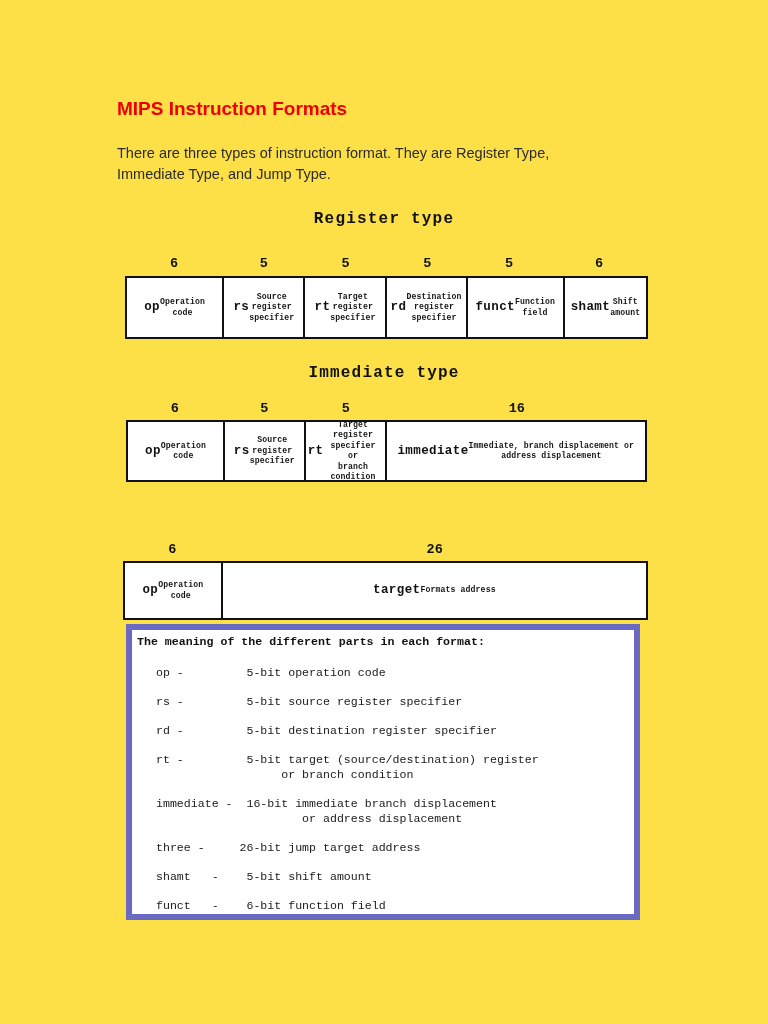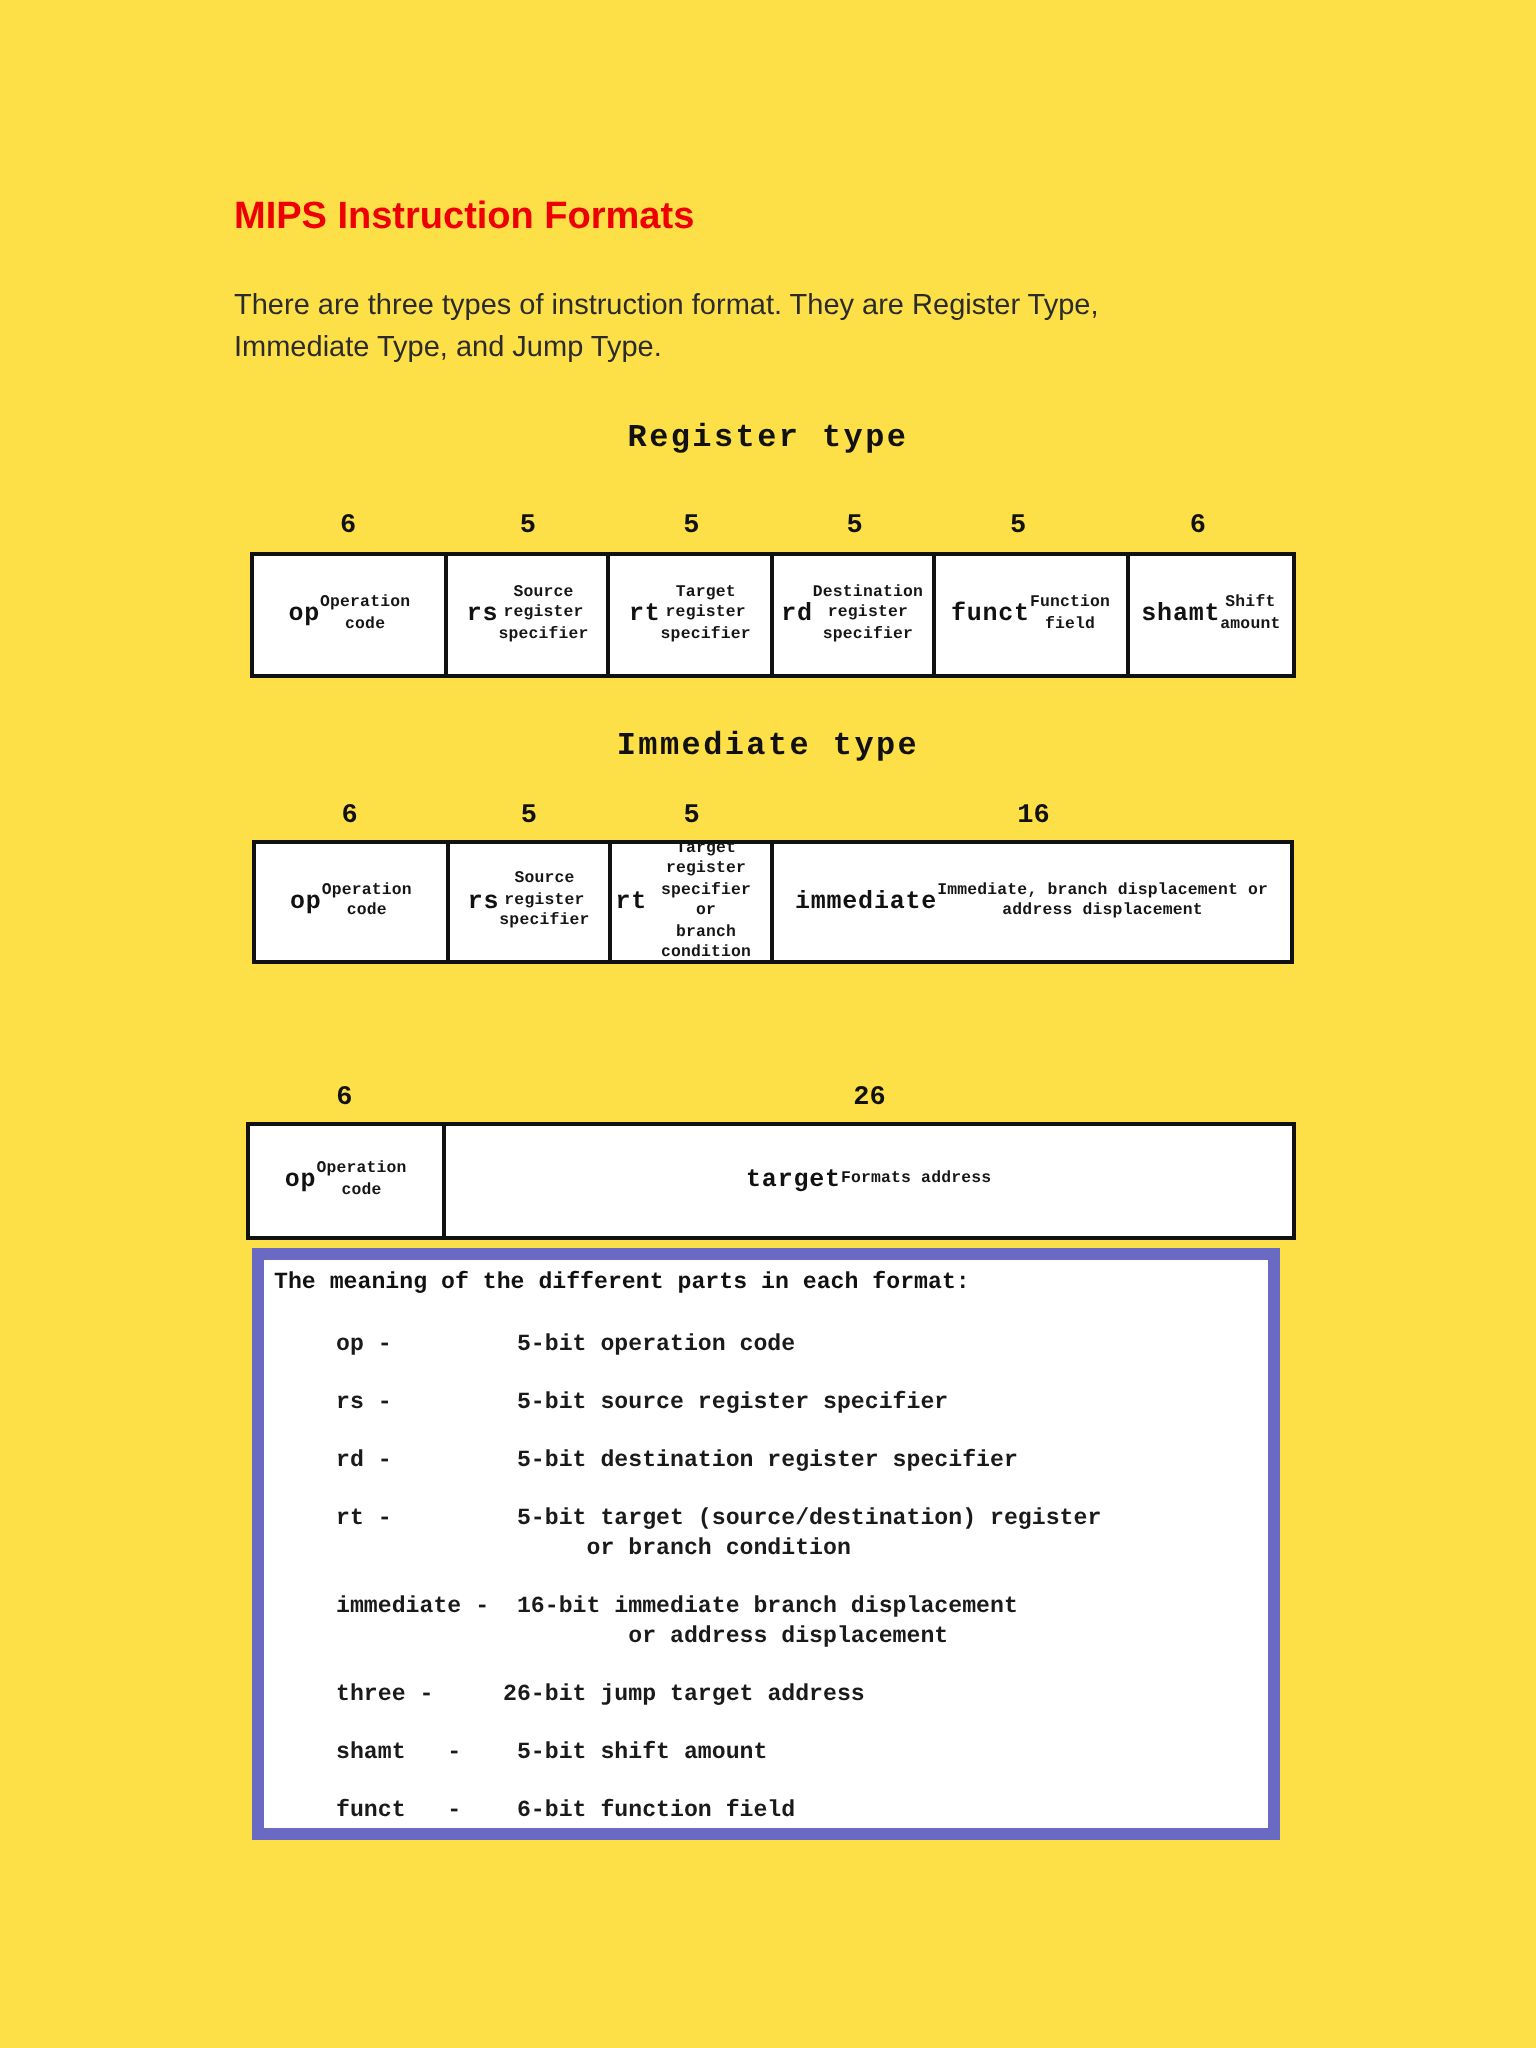--- a/index.html
+++ b/index.html
@@ -134,24 +134,23 @@
     left: 5px;
     top: 5px;
     font-family: "Liberation Mono", "DejaVu Sans Mono", monospace;
     font-size: 11.6px;
     font-weight: bold;
     color: #111111;
     white-space: pre;
   }
   .legend-list {
     position: absolute;
-    left: 36px;
+    left: 24px;
     top: 35px;
     width: 470px;
-    font-weight: bold;
   }
   .legend-item {
     display: flex;
     font-family: "Liberation Mono", "DejaVu Sans Mono", monospace;
     font-size: 11.6px;
     color: #1a1a1a;
     line-height: 15px;
     margin-bottom: 14px;
     white-space: pre;
   }

